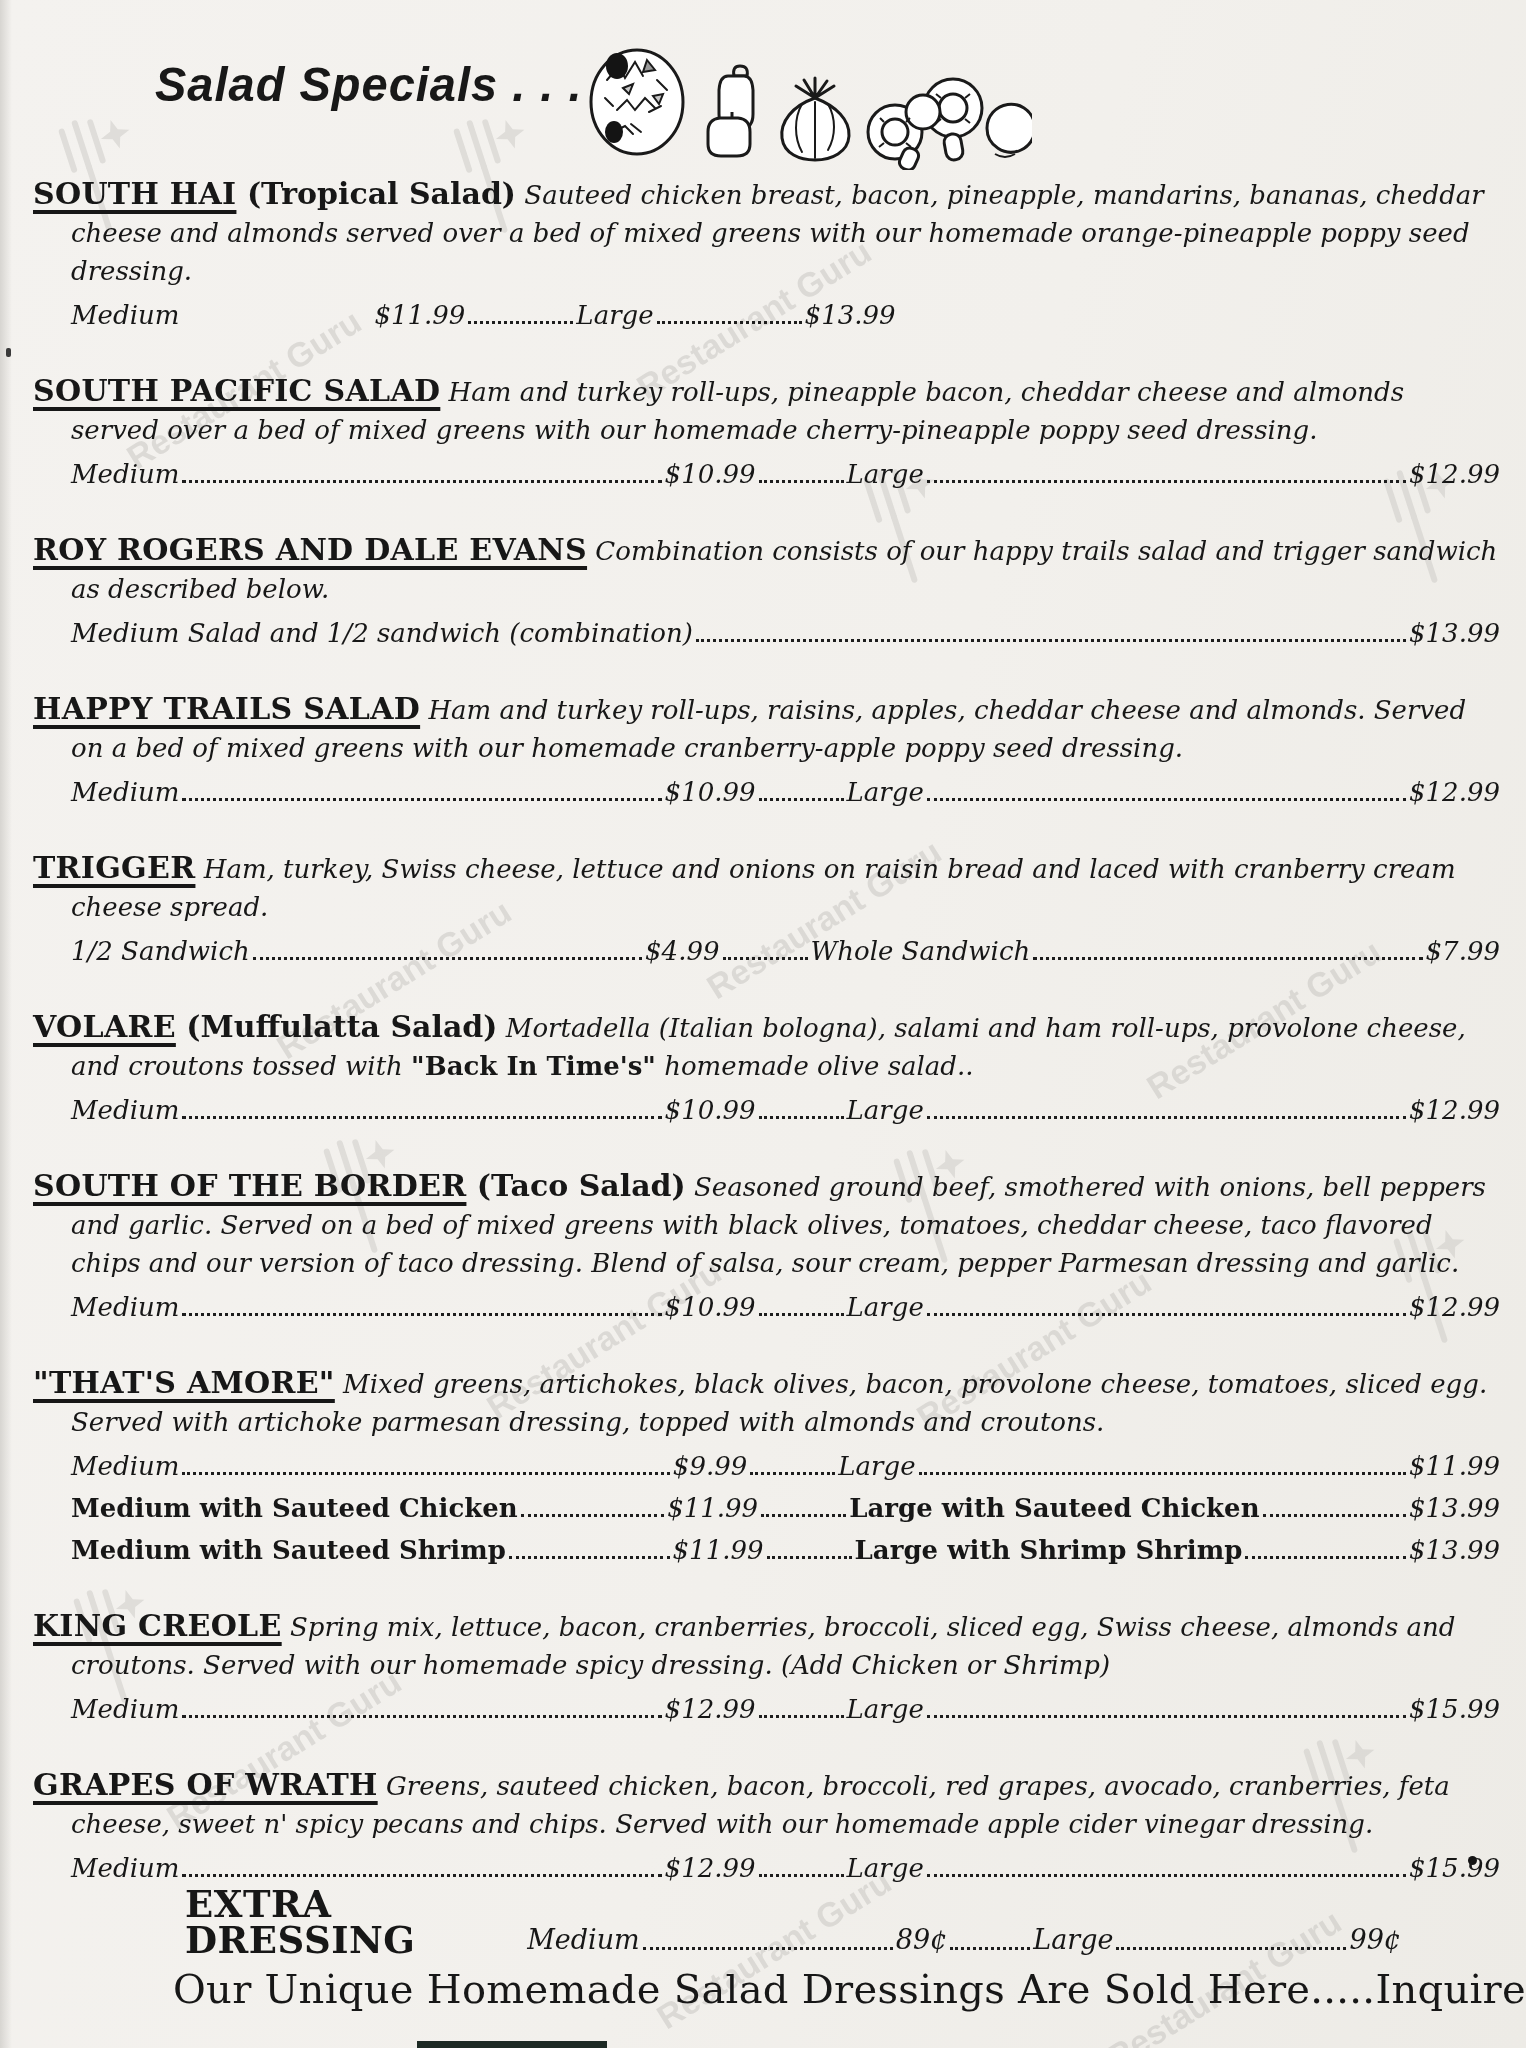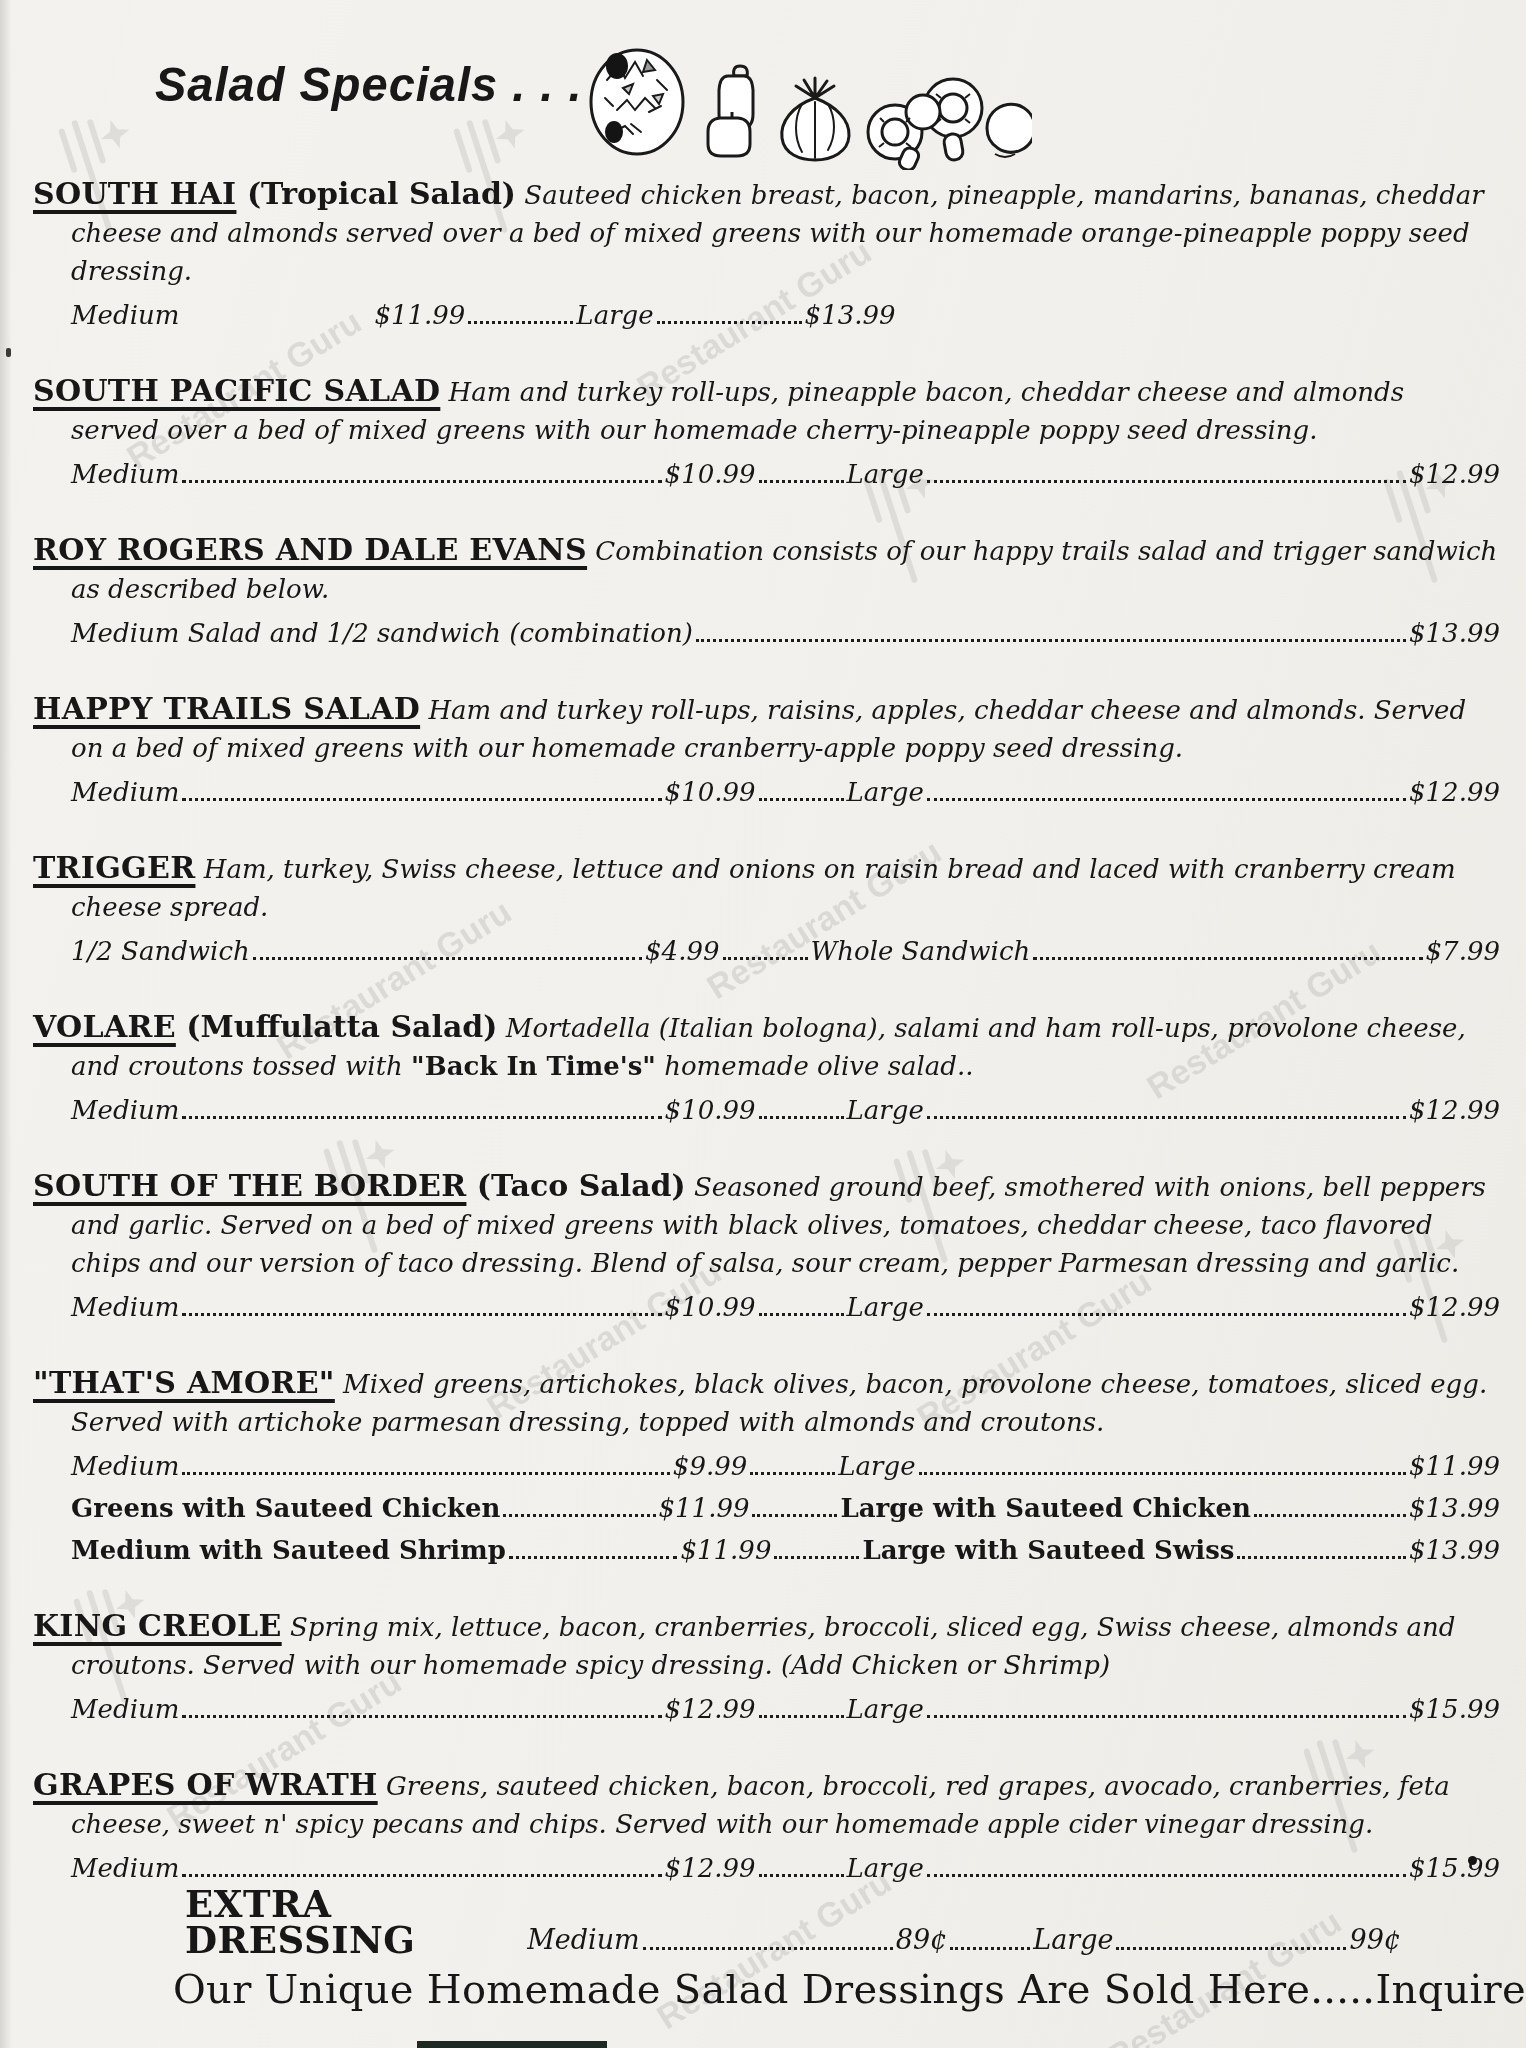--- a/index.html
+++ b/index.html
@@ -296,34 +296,34 @@
         <div class="price-row">
           <span class="size-label">Medium</span>
           <span class="leader"></span>
           <span class="price">$9.99</span>
           <span class="dots-fixed" style="width: 85px;"></span>
           <span class="size-label">Large</span>
           <span class="leader"></span>
           <span class="price">$11.99</span>
         </div>
         <div class="price-row bold-row">
-          <span class="size-label">Greens with Sauteed Chicken</span>
+          <span class="size-label">Medium with Sauteed Chicken</span>
           <span class="leader"></span>
           <span class="price">$11.99</span>
           <span class="dots-fixed" style="width: 85px;"></span>
           <span class="size-label">Large with Sauteed Chicken</span>
           <span class="leader"></span>
           <span class="price">$13.99</span>
         </div>
         <div class="price-row bold-row">
           <span class="size-label">Medium with Sauteed Shrimp</span>
           <span class="leader"></span>
           <span class="price">$11.99</span>
           <span class="dots-fixed" style="width: 85px;"></span>
-          <span class="size-label">Large with Sauteed Swiss</span>
+          <span class="size-label">Large with Shrimp Shrimp</span>
           <span class="leader"></span>
           <span class="price">$13.99</span>
         </div>
       </section>
       <section class="section">
         <p class="item-para"><span class="item-name">KING CREOLE</span> <span class="item-desc"><span>Spring mix, lettuce, bacon, cranberries, broccoli, sliced egg, Swiss cheese, almonds and croutons. Served with our homemade spicy dressing. (Add Chicken or Shrimp)</span></span></p>
         <div class="price-row">
           <span class="size-label">Medium</span>
           <span class="leader"></span>
           <span class="price">$12.99</span>

